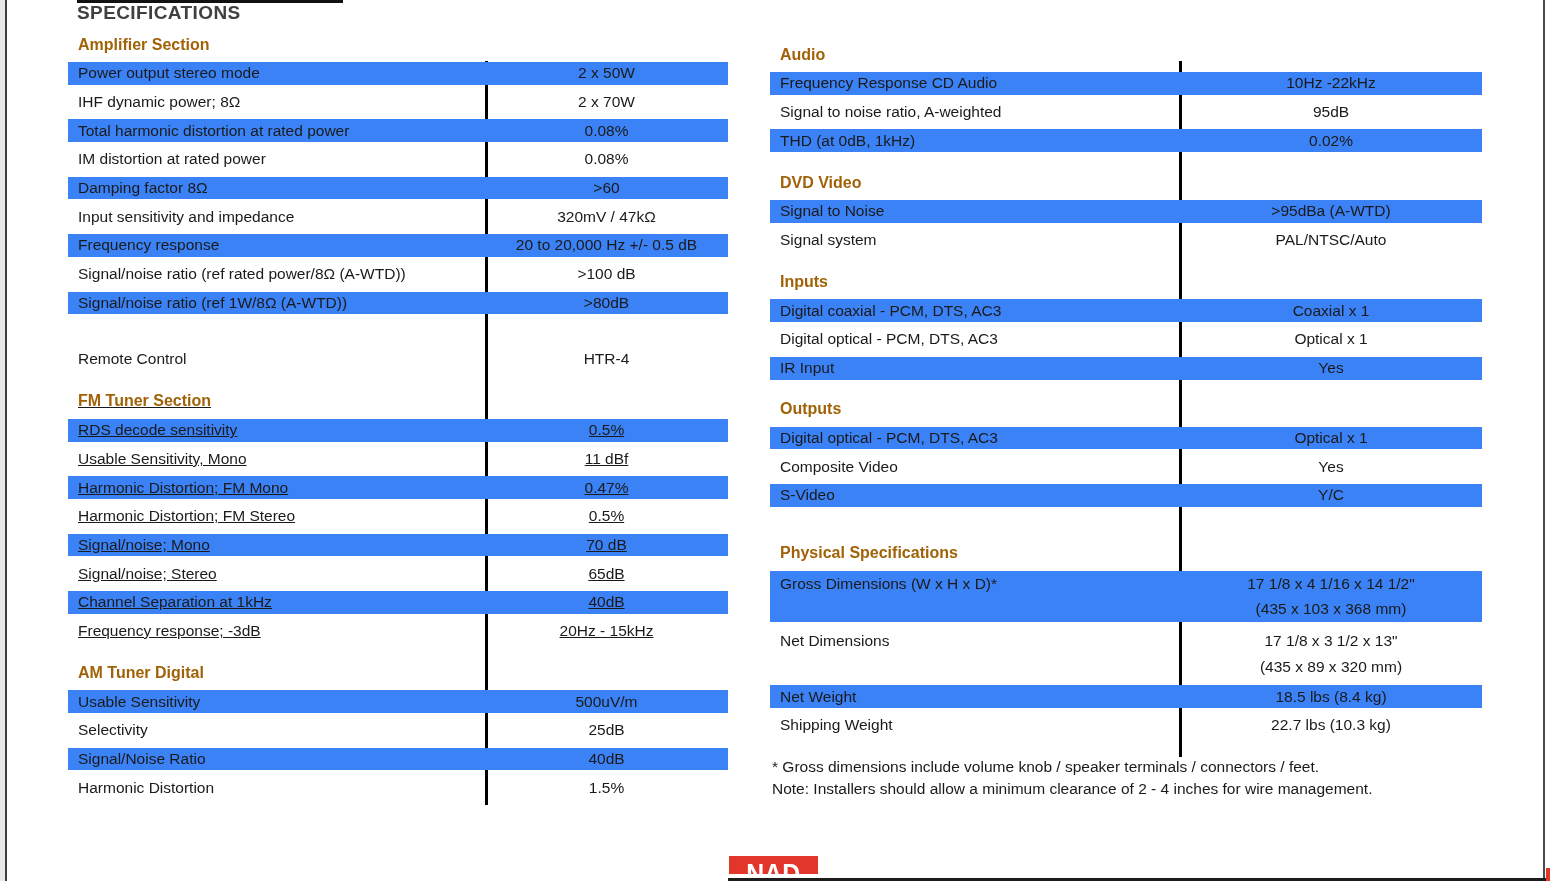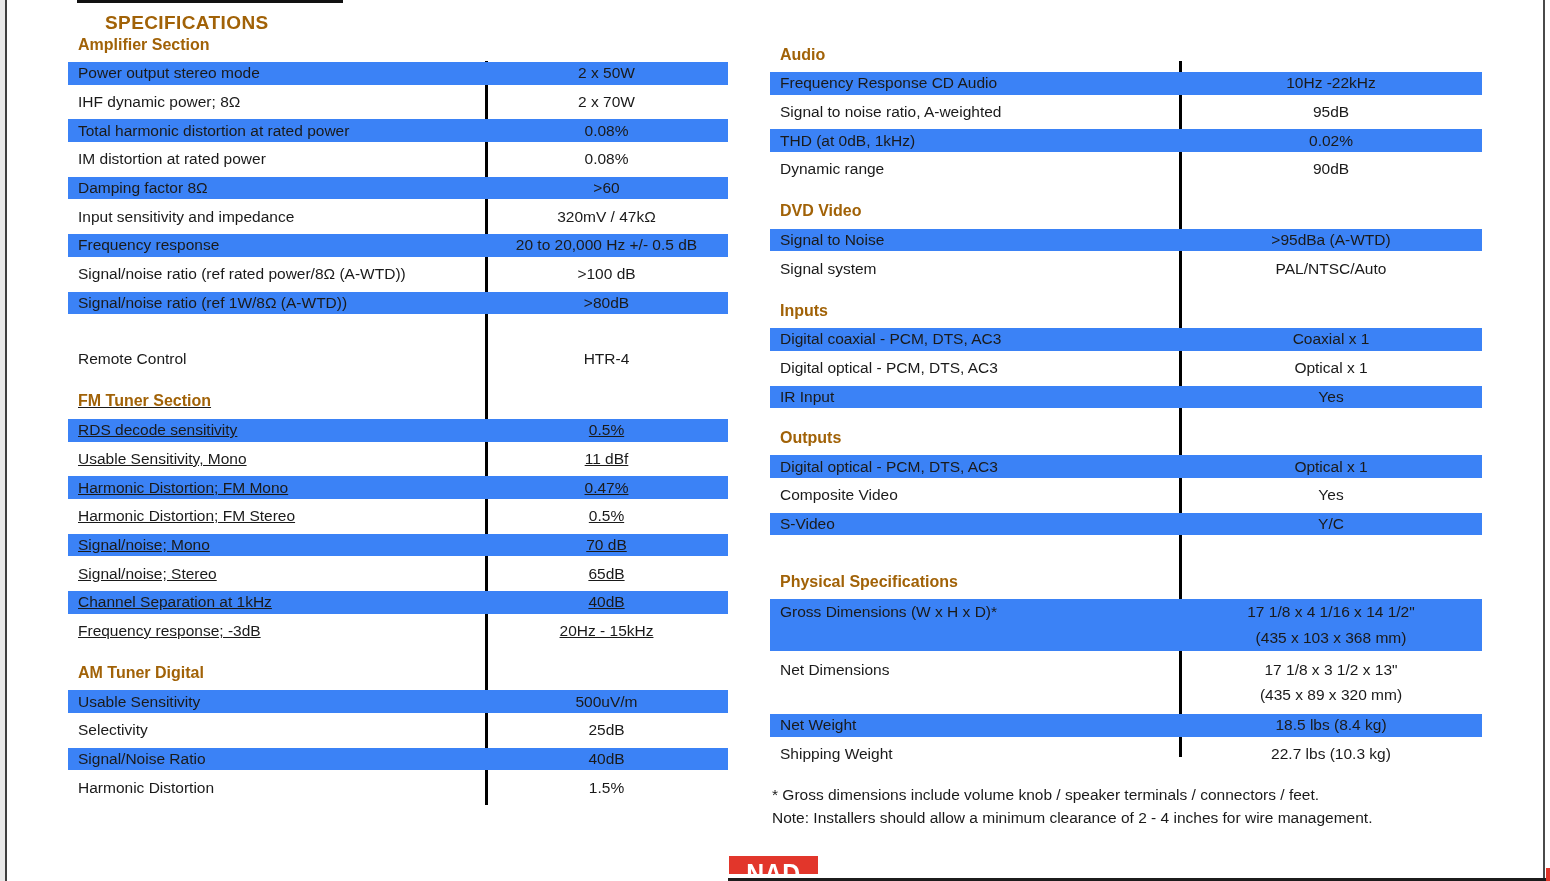--- a/index.html
+++ b/index.html
@@ -9,23 +9,22 @@
   }
   
   .edge-left-gray{position:absolute;left:0;top:0;width:5px;height:881px;background:#e9e9e9;}
   .edge-left-line{position:absolute;left:5px;top:0;width:2px;height:881px;background:#3f3f3f;}
   .edge-right-line{position:absolute;left:1543px;top:0;width:2px;height:881px;background:#4a4a4a;}
   .top-fragment{position:absolute;left:77px;top:0;width:266px;height:2.5px;background:#111;}
   .bottom-bar{position:absolute;left:728px;top:878px;width:822px;height:3px;background:#1c1c1c;}
   .corner-red{position:absolute;left:1546px;top:868px;width:4px;height:13px;background:#e2362b;}
 
   .doc-title{
-    position:absolute;left:77px;top:12px;font-size:19px;font-weight:bold;color:#a16207;
+    position:absolute;left:77px;top:2px;font-size:19px;font-weight:bold;color:#404040;
     letter-spacing:0.4px;
-    margin-left:28px;
   }
 
   
   .vline{position:absolute;width:2.5px;background:#000;}
   .vline-left{left:485px;top:61px;height:744px;}
   .vline-right{left:1179px;top:61px;height:696px;}
 
   
   .col{position:absolute;top:0;}
   #col-left{left:68px;width:660px;--labelw:417px;}
@@ -195,24 +194,20 @@
           <div class="cell-value">10Hz -22kHz</div>
         </div>
         <div class="row">
           <div class="cell-label">Signal to noise ratio, A-weighted</div>
           <div class="cell-value">95dB</div>
         </div>
         <div class="row shaded">
           <div class="cell-label">THD (at 0dB, 1kHz)</div>
           <div class="cell-value">0.02%</div>
         </div>
-        <div class="row">
-          <div class="cell-label">Dynamic range</div>
-          <div class="cell-value">90dB</div>
-        </div>
       </div>
       <div class="section">
         <div class="sec-heading">DVD Video</div>
         <div class="row shaded">
           <div class="cell-label">Signal to Noise</div>
           <div class="cell-value">&gt;95dBa (A-WTD)</div>
         </div>
         <div class="row">
           <div class="cell-label">Signal system</div>
           <div class="cell-value">PAL/NTSC/Auto</div>

